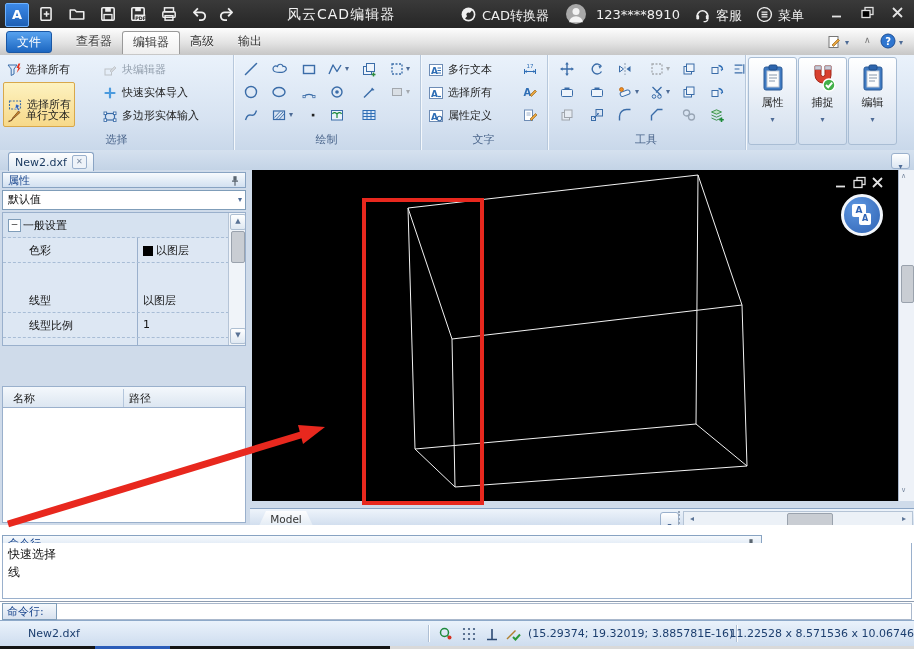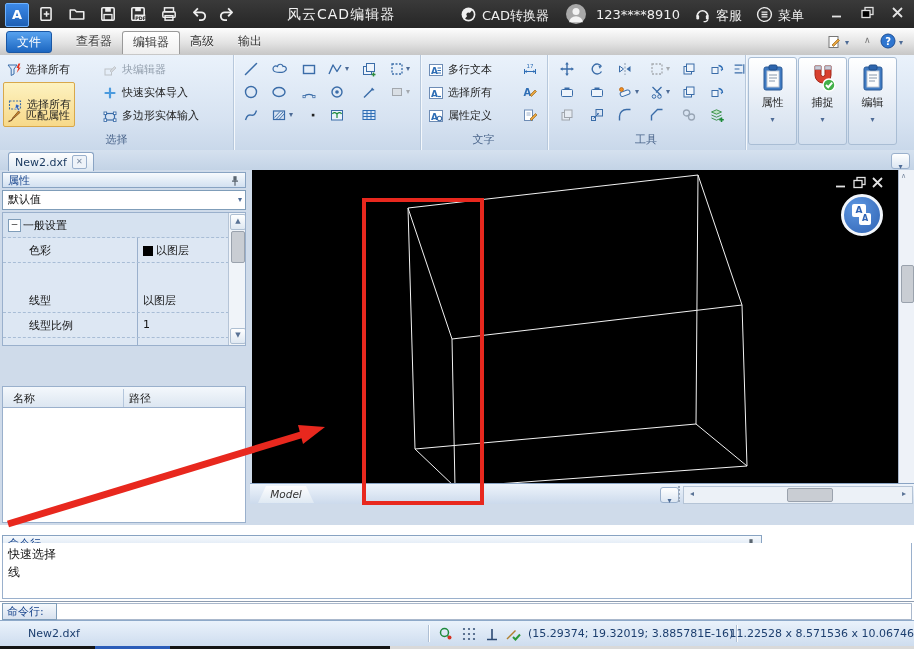--- a/index.html
+++ b/index.html
@@ -50,21 +50,21 @@
   .vscr{position:absolute;right:0;top:0;width:16px;height:100%;background:#f0f4f9;border-left:1px solid #b5c4d6;}
   .scrbtn{position:absolute;left:1px;width:14px;height:14px;background:linear-gradient(#fff,#dfe8f2);border:1px solid #aebfd2;border-radius:2px;text-align:center;font-size:7px;color:#5a7396;line-height:13px;cursor:pointer;}
   .thumb{position:absolute;left:2px;width:12px;background:#c9cdd3;border:1px solid #9aa2ad;border-radius:2px;cursor:pointer;}
   .fav-cols{position:absolute;left:2px;top:216px;width:244px;height:22px;background:linear-gradient(#f4f8fc,#dce6f1);border:1px solid #9ab0cc;box-sizing:border-box;font-size:11px;color:#222;}
   .favlist{position:absolute;left:2px;top:238px;width:244px;height:115px;background:#fff;border:1px solid #9ab0cc;border-top:none;box-sizing:border-box;}
   
   .canvaswrap{position:absolute;left:250px;top:170px;width:664px;height:355px;}
   .mdi{position:absolute;top:6px;width:16px;height:13px;cursor:pointer;}
   .roundbtn{position:absolute;left:591px;top:24px;width:42px;height:42px;border-radius:50%;background:radial-gradient(circle at 35% 30%,#5e97e0,#2f63b4);border:3px solid #f2f6fb;box-sizing:border-box;cursor:pointer;}
   .rb-sq{position:absolute;background:#fff;border-radius:2px;color:#2f63b4;font-weight:bold;text-align:center;}
-  .modelbar{position:absolute;left:0;top:313px;width:664px;height:20px;background:linear-gradient(#eef4fb,#ccdaec);border-top:1px solid #8aa4c4;font-style:italic;}
+  .modelbar{position:absolute;left:0;top:338px;width:664px;height:20px;background:linear-gradient(#eef4fb,#ccdaec);border-top:1px solid #8aa4c4;}
   .modeltab{position:absolute;left:8px;top:2px;width:56px;height:17px;background:linear-gradient(#fdfdfe,#dfe9f3);clip-path:polygon(8px 0,48px 0,56px 17px,0 17px);font-size:10.5px;color:#333;text-align:center;line-height:17px;cursor:pointer;}
   .chevbtn{position:absolute;left:410px;top:3px;width:17px;height:14px;background:linear-gradient(#fff,#dce6f2);border:1px solid #9ab0cc;border-radius:3px;text-align:center;cursor:pointer;}
   .hgrip{position:absolute;left:428px;top:2px;width:3px;height:16px;border-left:2px dotted #9aa8ba;}
   .hscroll{position:absolute;left:433px;top:2px;width:228px;height:16px;background:#ecf1f7;border:1px solid #b5c4d6;}
   .harr{position:absolute;top:1px;width:14px;height:12px;text-align:center;font-size:8px;color:#5a7396;line-height:12px;cursor:pointer;}
   
   .cmdpanel{position:absolute;left:0;top:525px;width:914px;height:95px;background:#fff;}
   .cmdhist{position:absolute;left:2px;top:18px;width:910px;height:56px;background:#fff;border:1px solid #9ab0cc;border-top:none;box-sizing:border-box;font-size:12px;color:#111;}
   .cmdinput{position:absolute;left:0px;top:76px;width:914px;height:19px;border-top:1px solid #8d9cb0;}
   .cmdlbl{position:absolute;left:2px;top:1px;width:55px;height:17px;background:linear-gradient(#f4f8fc,#d8e2ef);border:1px solid #7f9db9;box-sizing:border-box;font-size:11px;color:#15428b;line-height:15px;padding-left:4px;}
@@ -500,21 +500,21 @@
       <div class="sitem" style="left:102px;top:27px">
         <svg width="16" height="16">
             <use href="#s-plusimp"></use>
           </svg>
         <span>快速实体导入</span>
       </div>
       <div class="sitem" style="left:6px;top:50px">
         <svg width="16" height="16">
             <use href="#s-brush"></use>
           </svg>
-        <span>匹配属性</span>
+        <span>单行文本</span>
       </div>
       <div class="sitem" style="left:102px;top:50px">
         <svg width="16" height="16">
             <use href="#s-polyent"></use>
           </svg>
         <span>多边形实体输入</span>
       </div>
       <div class="glabel">选择</div>
     </div>
 
@@ -601,20 +601,21 @@
       <div class="rbtn" style="left:94px;top:50px">
           <svg width="16" height="16">
             <use href="#s-image"></use>
           </svg>
         </div>
       <div class="rbtn" style="left:126px;top:50px">
           <svg width="16" height="16">
             <use href="#s-table"></use>
           </svg>
         </div>
+      <div class="glabel">绘制</div>
     </div>
 
     <div class="rgroup" style="left:420px;width:127px">
       <div class="sitem" style="left:8px;top:4px">
         <svg width="16" height="16">
             <use href="#s-textml"></use>
           </svg>
         <span>多行文本</span>
       </div>
       <div class="sitem" style="left:8px;top:27px">

